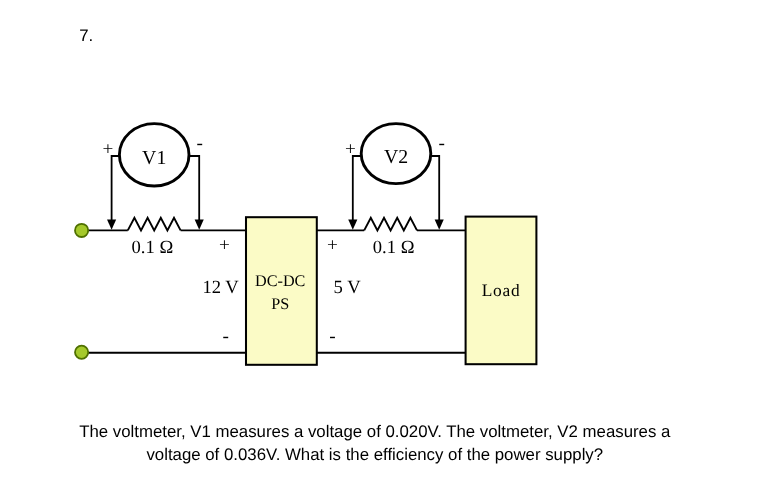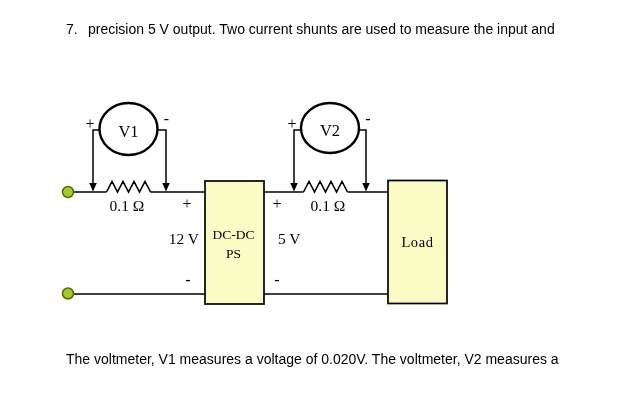--- a/index.html
+++ b/index.html
@@ -40,21 +40,20 @@
   .t-load { font-size: 14.5px; letter-spacing: 0.6px; }
 </style>
 </head>
 <body>
 
 <div class="page">
 
   <div class="para intro">
     <div class="num">7.</div>
     <div>
-      <div>precision 5 V output. Two current shunts are used to measure the input and</div>
     </div>
   </div>
 
   <svg class="circuit-svg" width="634" height="417" viewBox="0 0 634 417">
 
     <path class="wire" d="M68 192 H106.5"></path>
     <polyline class="zigzag" points="106.5,192 112,181.5 117.5,192 123,181.5 128.5,192 134,181.5 139.5,192 145,181.5 150.5,192"></polyline>
     <path class="wire" d="M150.5 192 H205"></path>
     <path class="wire" d="M264 192 H303.5"></path>
     <polyline class="zigzag" points="303.5,192 309,181.5 314.5,192 320,181.5 325.5,192 331,181.5 336.5,192 342,181.5 347.5,192"></polyline>
@@ -98,15 +97,16 @@
     <text class="t-sign" x="277" y="209" text-anchor="middle">+</text>
     <text class="t-val" x="278" y="244" text-anchor="start">5 V</text>
     <text class="t-sign" x="277" y="285" text-anchor="middle">-</text>
 
     <rect class="box" x="388" y="180.5" width="59" height="123" fill="#FBFBC6"></rect>
     <text class="t-load" x="417.5" y="247" text-anchor="middle">Load</text>
   </svg>
 
   <div class="para question">
     <div>The voltmeter, V1 measures a voltage of 0.020V. The voltmeter, V2 measures a</div>
+    <div>voltage of 0.036V. What is the efficiency of the power supply?</div>
   </div>
 
 </div>
 
 </body></html>

